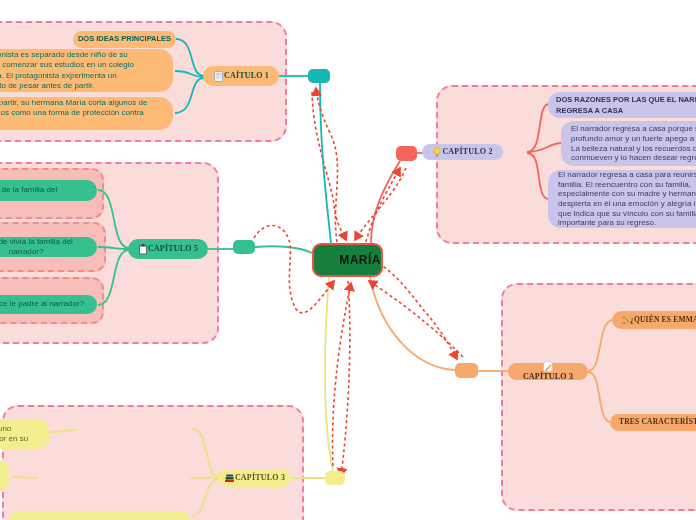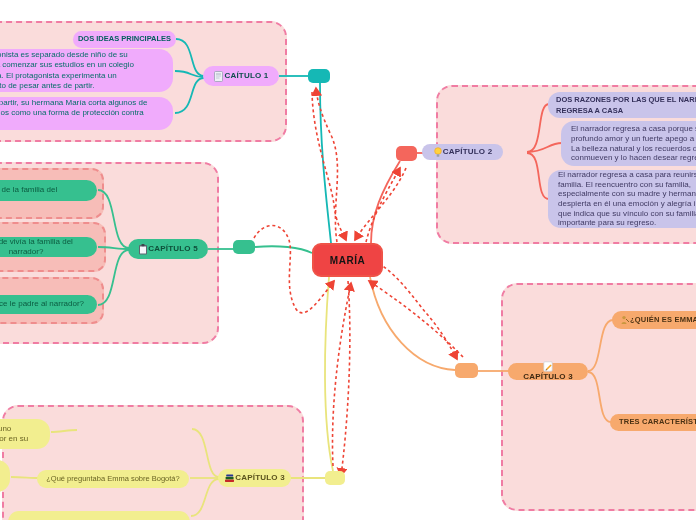--- a/index.html
+++ b/index.html
@@ -12,35 +12,36 @@
   }
   .container-inner{
     position:absolute;background:#f7bdb8;border:2px dashed #ef8d8d;border-radius:12px;
   }
   svg.wires{position:absolute;left:0;top:0;z-index:3;}
   .node{
     position:absolute;z-index:4;display:flex;align-items:center;box-sizing:border-box;
     border-radius:11px;font-size:8px;line-height:10.2px;
   }
   .note{white-space:pre-line;padding:4px 10px;}
-  .teal-bg{background:#f0abfc;color:#066e69;}
+  .teal-bg{background:#fdba74;color:#066e69;}
   .green-bg{background:#36c08f;color:#0c5c41;}
   .lav-bg{background:#c9c4ea;color:#403a63;}
   .orange-bg{background:#f7a96d;color:#4a3113;}
   .yellow-bg{background:#f2ee8f;color:#6b6524;}
   .chapter{
     font-weight:bold;font-size:8px;justify-content:center;gap:0;border-radius:10px;
     letter-spacing:.2px;
+    font-family:Liberation Serif, serif;
   }
   .heading{font-weight:bold;white-space:pre-line;}
   .qpill{justify-content:center;text-align:center;padding:2px 8px;}
   .central{
-    position:absolute;z-index:6;background:#ef4444;border:2px solid #ef5348;border-radius:9px;
-    display:flex;align-items:center;justify-content:center;
-    font-weight:bold;font-size:10px;color:#141414;letter-spacing:.5px;box-sizing:border-box;
+    position:absolute;z-index:6;background:#15803d;border:2px solid #ef5348;border-radius:9px;
+    display:flex;align-items:center;justify-content:flex-end;
+    font-weight:bold;font-size:12px;color:#141414;letter-spacing:.5px;box-sizing:border-box;
   }
   .anchor{position:absolute;z-index:5;border-radius:5px;}
   .icon{display:inline-flex;flex:0 0 auto;}
 </style>
 </head>
 <body>
 
 <div class="stage">
 
   <div class="container" style="left:-50px;top:21px;width:333px;height:117px;"></div>
@@ -211,23 +212,20 @@
     <span>TRES CARACTERÍSTICAS</span>
   </div>
 
   <div class="node yellow-bg note" style="left:-85px;top:419px;width:135px;height:30px;border-radius:13px;">
     <span>El esclavo Pedro es uno
 querido por el narrador en su</span>
   </div>
   <div class="node yellow-bg note" style="left:-140px;top:460px;width:150px;height:32px;border-radius:13px;">
     <span></span>
   </div>
-  <div class="node yellow-bg qpill" style="left:37px;top:470px;width:152px;height:18px;font-size:7.5px;">
-    <span>¿Qué preguntaba Emma sobre Bogotá?</span>
-  </div>
   <div class="node yellow-bg qpill" style="left:8px;top:511px;width:182px;height:26px;">
     <span></span>
   </div>
   <div class="node yellow-bg chapter" style="left:218px;top:469px;width:73px;height:18px;color:#5b531d;">
     <span class="icon">
       <svg width="11" height="10" viewBox="0 0 11 10">
           <rect x="1" y="6.5" width="9" height="2.4" rx="0.6" fill="#c62828"></rect>
           <rect x="1.6" y="4" width="8" height="2.2" rx="0.6" fill="#1b5e20"></rect>
           <rect x="2.2" y="1.6" width="7" height="2" rx="0.6" fill="#283593"></rect>
         </svg>

